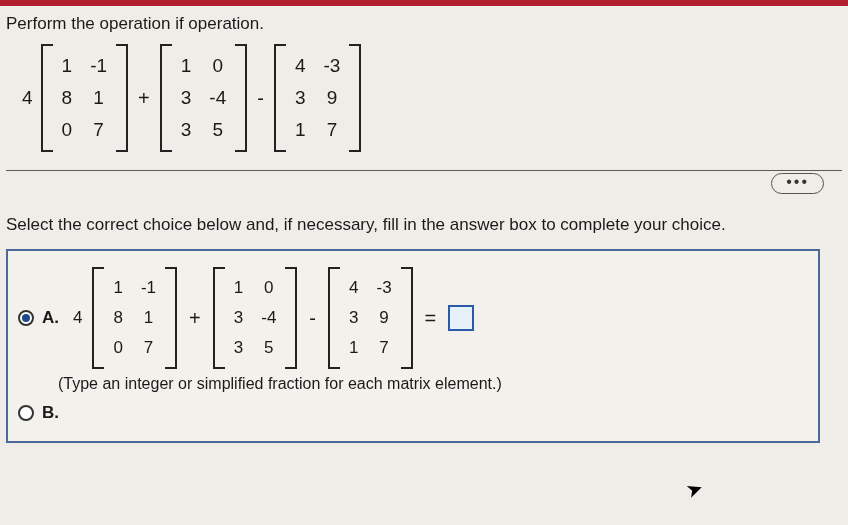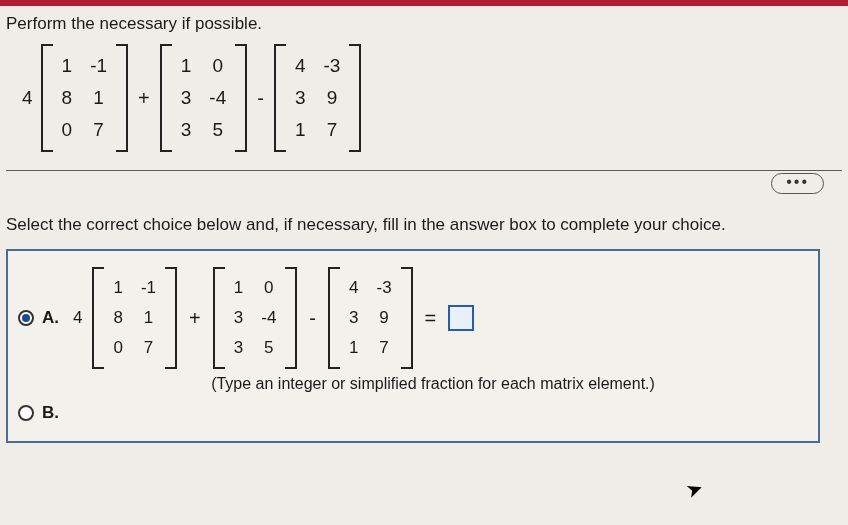--- a/index.html
+++ b/index.html
@@ -115,40 +115,39 @@
     width: 26px; height: 26px;
     border: 2px solid #2a5aaa;
     background: #e8f0fa;
     vertical-align: middle;
     cursor: text;
   }
   .hint {
     font-size: 16px;
     margin-left: 40px;
     margin-top: 4px;
-    text-align: center;
   }
   .cursor-arrow {
     position: absolute;
     right: 145px;
     bottom: 24px;
     font-size: 20px;
     transform: rotate(-20deg);
     color: #000;
     pointer-events: none;
   }
 </style>
 </head>
 <body>
 
 <div class="redbar"></div>
 
 <div class="content">
 
-  <div class="prompt">Perform the necessary if possible.</div>
+  <div class="prompt">Perform the operation if operation.</div>
 
   <div class="expr">
     <span class="scalar">4</span>
     <span class="matrix">
       <table>
         <tbody>
             <tr>
               <td>1</td>
               <td>-1</td>
             </tr>

